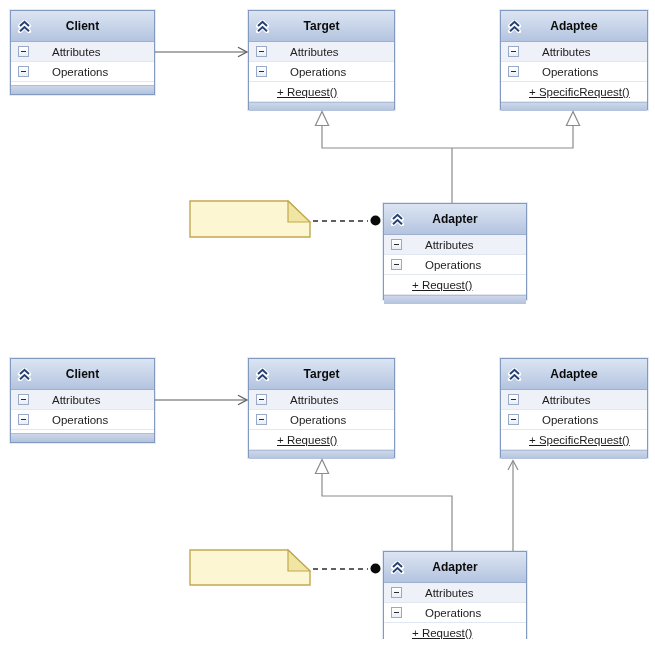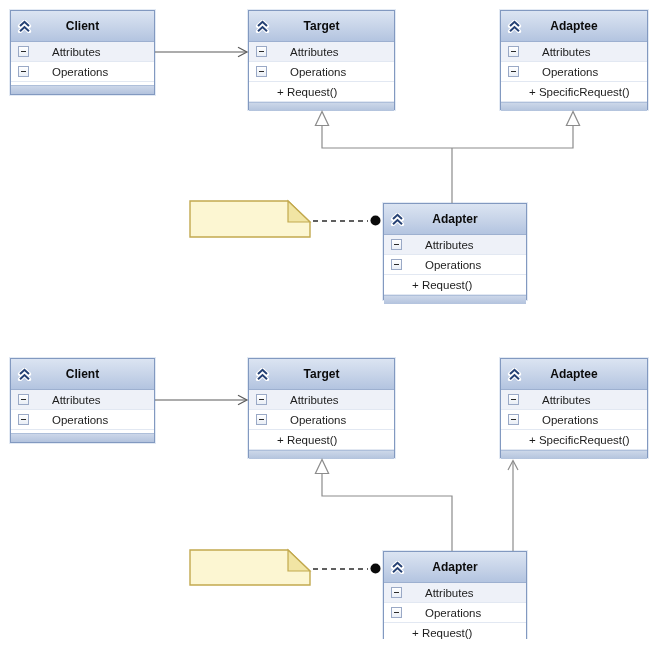--- a/index.html
+++ b/index.html
@@ -8,21 +8,21 @@
   .cbox{position:absolute;display:flex;flex-direction:column;background:#fff;
         border:1px solid #8299c0;box-shadow:0 0 0 1px #e3eaf4;box-sizing:border-box;}
   .cb-head{position:relative;height:30px;flex:0 0 30px;display:flex;align-items:center;
         padding:0 6px;background:linear-gradient(#dbe4f2,#c6d3e8 55%,#b3c4e0);
         border-bottom:1px solid #9db0d0;}
   .chev{position:relative;z-index:2;width:16px;height:14px;display:inline-block;}
   .cb-title{position:absolute;left:0;right:0;text-align:center;font-size:12px;font-weight:bold;color:#0b0b0b;}
   .cb-row{display:flex;align-items:center;height:19px;flex:0 0 19px;padding:0 4px 0 7px;gap:23px;
         border-bottom:1px solid #e2e8f2;background:#fff;font-size:11.5px;color:#1c1c1c;}
   .cb-row.alt{background:#eef1f8;}
-  .cb-row.method{padding-left:28px;background:#fff;}
+  .cb-row.method{padding-left:28px;background:#fff;text-decoration:underline;}
   .micon{position:relative;width:11px;height:11px;flex:0 0 11px;box-sizing:border-box;
         border:1px solid #9aa9c6;background:linear-gradient(#fff,#e9eef6);}
   .micon::after{content:"";position:absolute;left:2px;right:2px;top:4px;height:1px;background:#2b2b2b;}
   .cb-foot{margin-top:auto;height:8px;flex:0 0 8px;border-top:1px solid #aebfda;
         background:linear-gradient(#ccd7e9,#b3c3dd);}
   .rl{white-space:nowrap;}
   .note-text{position:absolute;font-size:12px;color:#111;white-space:nowrap;}
   #wires{position:absolute;left:0;top:0;pointer-events:none;}
 </style>
 </head>

